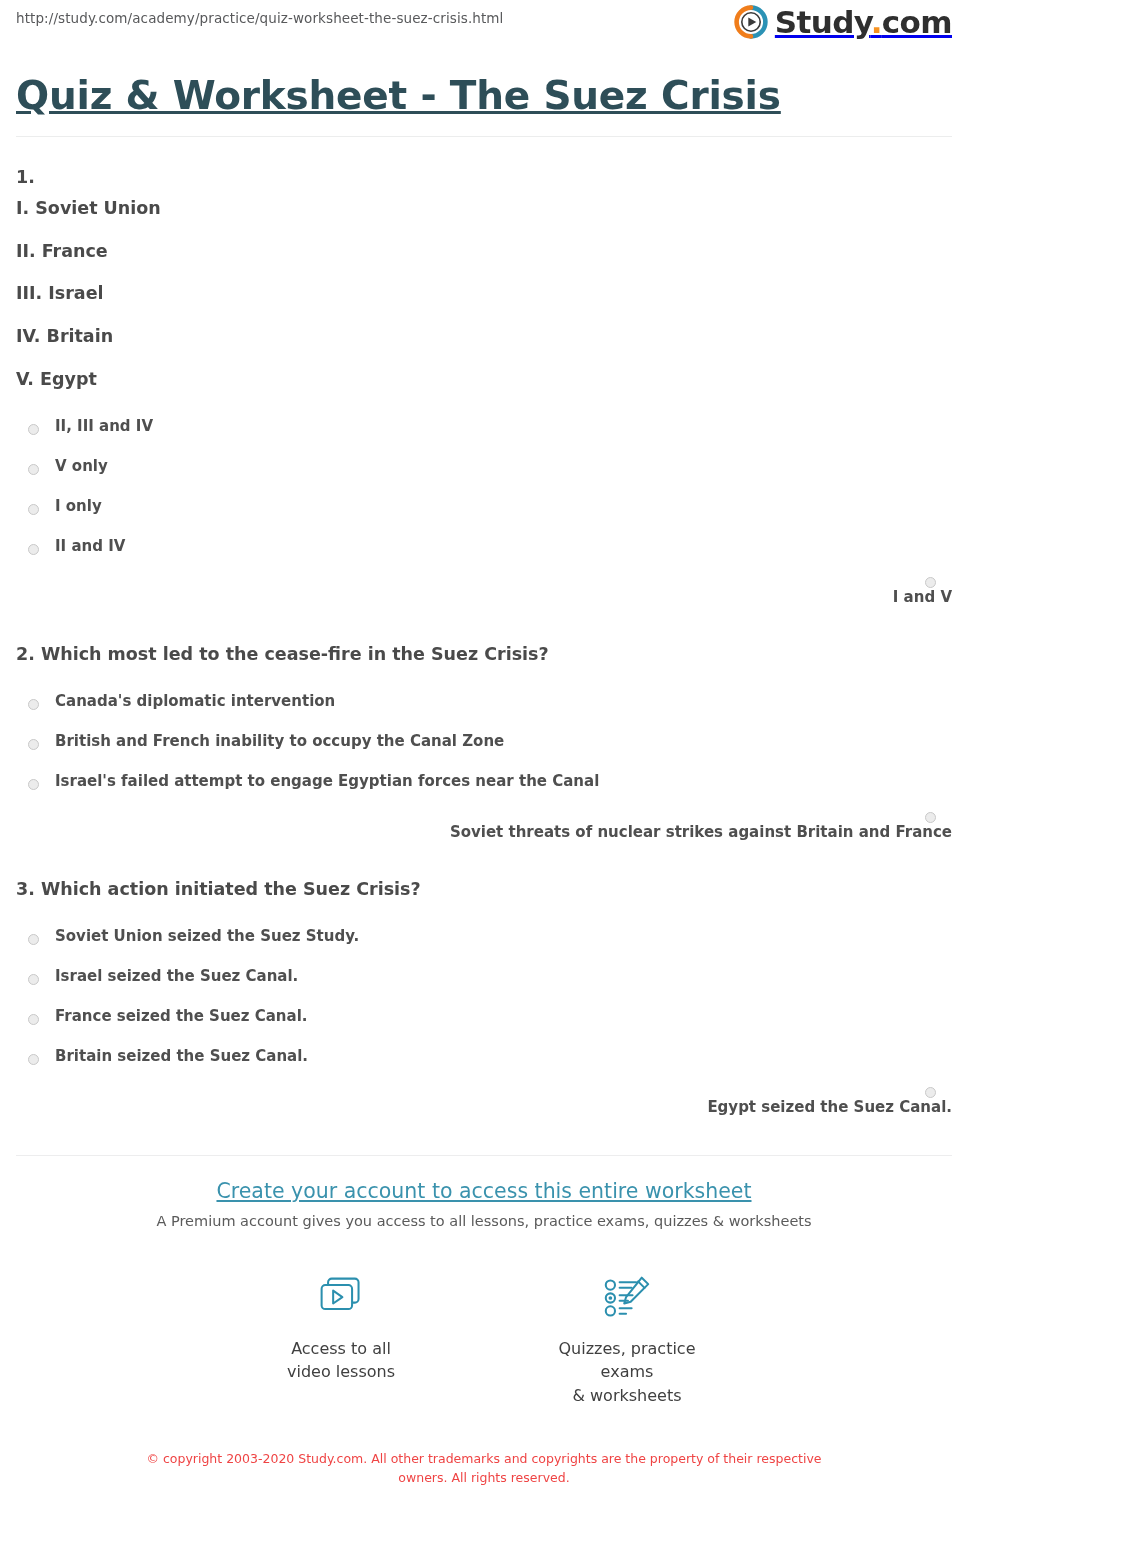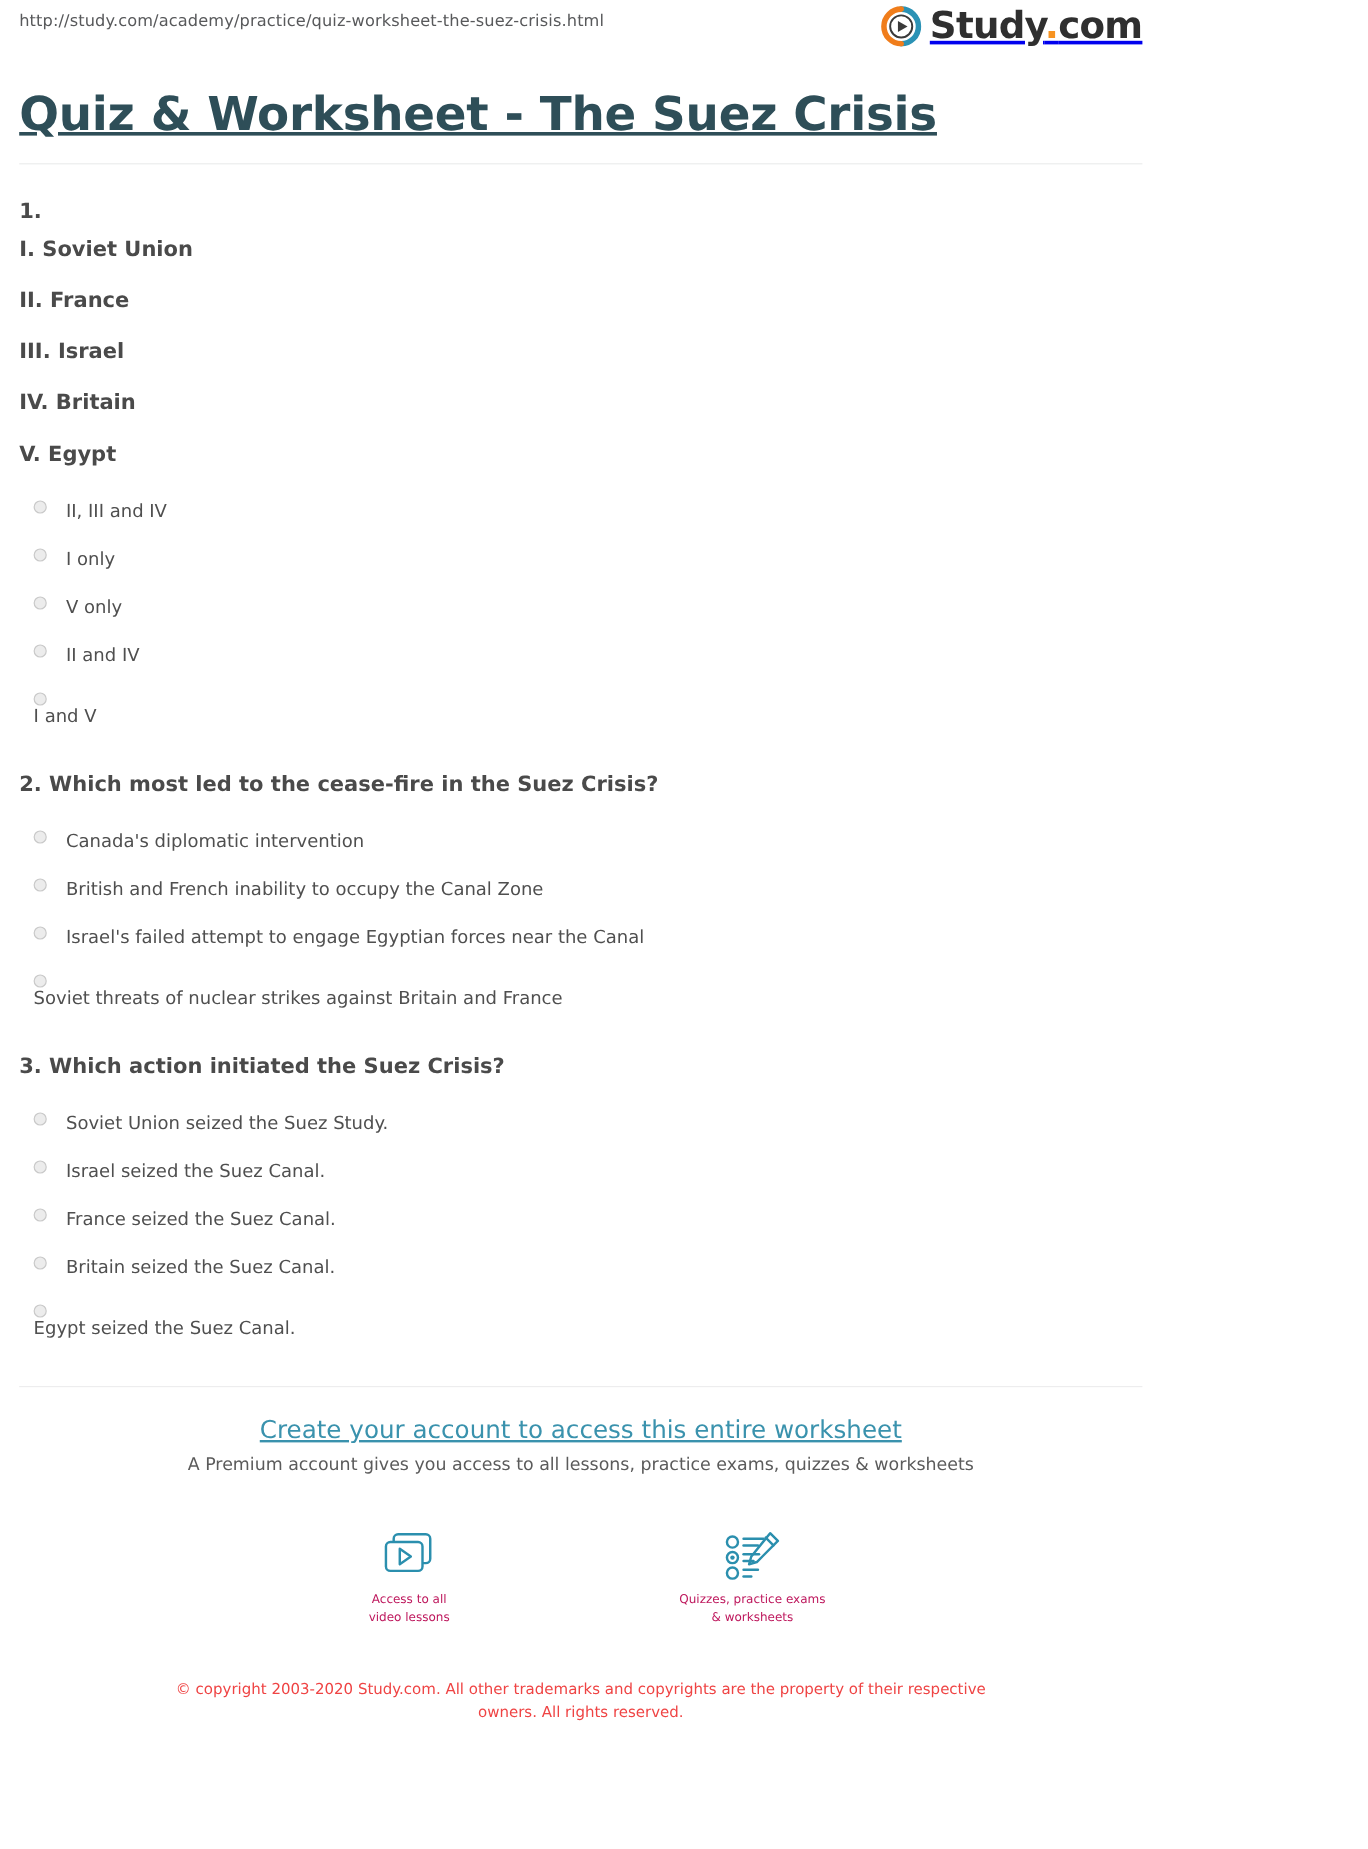--- a/index.html
+++ b/index.html
@@ -99,25 +99,26 @@
   .q-stem-line:last-of-type { margin-bottom: 0; }
   .q-number-only { margin-bottom: 9px; }
 
   .options {
     list-style: none;
     margin: 0;
     padding: 26px 0 0 12px;
   }
   .option {
     display: flex;
-    align-items: flex-start;
+    align-items: flex-end;
     margin-bottom: 22px;
     font-size: 15px;
     color: #4f4f4f;
     line-height: 1.2;
+    font-weight: bold;
   }
   .option:last-child { margin-bottom: 0; flex-direction: column; }
   .radio {
     width: 11px;
     height: 11px;
     border-radius: 50%;
     border: 1px solid #c9c9c9;
     background: #ececec;
     flex: 0 0 auto;
     margin-right: 16px;
@@ -161,23 +162,24 @@
     width: 150px;
     text-align: center;
   }
   .feature-icon {
     height: 58px;
     display: flex;
     align-items: center;
     justify-content: center;
   }
   .feature-label {
-    font-size: 10px;
-    color: #be185d;
+    font-size: 16px;
+    color: #404040;
     line-height: 1.45;
+    margin-top: 10px;
     white-space: pre-line;
   }
   .copyright {
     text-align: center;
     font-size: 12.5px;
     color: #ef4444;
     line-height: 1.5;
     margin: 43px auto 0 auto;
     width: 700px;
   }
@@ -217,25 +219,25 @@
       <div class="q-stem-line">IV. Britain</div>
       <div class="q-stem-line">V. Egypt</div>
 
       <ul class="options">
         <li class="option">
           <span class="radio"></span>
           <span class="opt-label">II, III and IV</span>
         </li>
         <li class="option">
           <span class="radio"></span>
+          <span class="opt-label">V only</span>
+        </li>
+        <li class="option">
+          <span class="radio"></span>
           <span class="opt-label">I only</span>
-        </li>
-        <li class="option">
-          <span class="radio"></span>
-          <span class="opt-label">V only</span>
         </li>
         <li class="option">
           <span class="radio"></span>
           <span class="opt-label">II and IV</span>
         </li>
         <li class="option">
           <span class="radio"></span>
           <span class="opt-label">I and V</span>
         </li>
       </ul>

